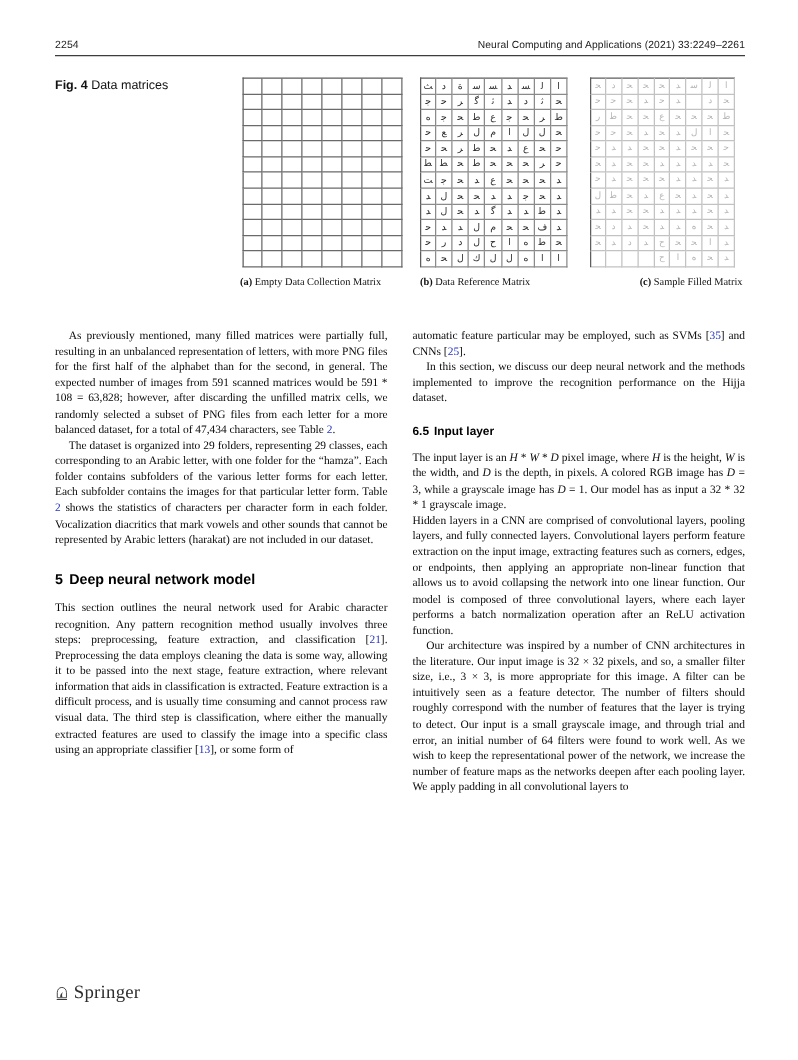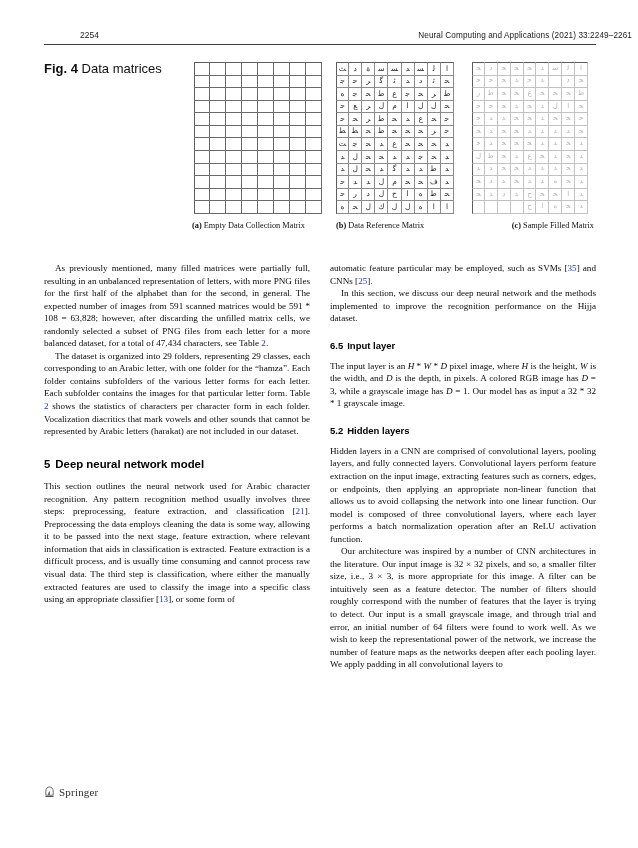--- a/index.html
+++ b/index.html
@@ -26,21 +26,20 @@
     left: 44px;
     top: 30px;
     width: 552px;
     display: flex;
     justify-content: space-between;
     align-items: baseline;
     font-family: "Liberation Sans", sans-serif;
     font-size: 8.2px;
     color: #1a1a1a;
     letter-spacing: .1px;
-    margin-left: 36px;
   }
   .runhead .folio { font-size: 8.4px; }
   .runhead .journal { font-size: 8.2px; }
   .runrule {
     position: absolute;
     left: 44px;
     top: 44px;
     width: 552px;
     height: 1.4px;
     background: #3d3d3d;
@@ -52,21 +51,21 @@
     left: 44px;
     top: 62px;
     width: 552px;
   }
   .figcap-head {
     position: absolute;
     left: 0;
     top: 2px;
     width: 140px;
     font-family: "Liberation Sans", sans-serif;
-    font-size: 13px;
+    font-size: 10px;
     line-height: 10px;
     color: #111;
   }
   .figcap-head b { font-weight: bold; }
   .figcap-head .ct { font-weight: normal; }
 
   .panels {
     position: absolute;
     left: 148px;
     top: 0px;
@@ -204,21 +203,21 @@
     align-items: center;
     gap: 4px;
   }
   .springer-mark {
     width: 11px;
     height: 12px;
     display: block;
   }
   .springer-word {
     font-family: "Liberation Serif", serif;
-    font-size: 11px;
+    font-size: 15px;
     color: #2e2e2e;
     letter-spacing: .2px;
   }
 </style>
 </head>
 <body>
 
 <div class="page">
 
   <div class="runhead">
@@ -591,21 +590,20 @@
 
   <div class="col col-right">
     <p><span>automatic feature particular may be employed, such as SVMs [</span><span class="ref">35</span><span>] and CNNs [</span><span class="ref">25</span><span>].</span></p>
 
     <p class="indent">In this section, we discuss our deep neural network and the methods implemented to improve the recognition performance on the Hijja dataset.</p>
 
     <h3 class="h3"><span class="num">6.5</span><span>Input layer</span></h3>
 
     <p><span>The input layer is an </span><span class="mi">H</span><span> * </span><span class="mi">W</span><span> * </span><span class="mi">D</span><span> pixel image, where </span><span class="mi">H</span><span> is the height, </span><span class="mi">W</span><span> is the width, and </span><span class="mi">D</span><span> is the depth, in pixels. A colored RGB image has </span><span class="mi">D</span><span> = 3, while a grayscale image has </span><span class="mi">D</span><span> = 1. Our model has as input a 32 * 32 * 1 grayscale image.</span></p>
 
-    <h3 class="h3"><span class="num">5.2</span><span>Hidden layers</span></h3>
 
     <p>Hidden layers in a CNN are comprised of convolutional layers, pooling layers, and fully connected layers. Convolutional layers perform feature extraction on the input image, extracting features such as corners, edges, or endpoints, then applying an appropriate non-linear function that allows us to avoid collapsing the network into one linear function. Our model is composed of three convolutional layers, where each layer performs a batch normalization operation after an ReLU activation function.</p>
 
     <p class="indent">Our architecture was inspired by a number of CNN architectures in the literature. Our input image is 32 × 32 pixels, and so, a smaller filter size, i.e., 3 × 3, is more appropriate for this image. A filter can be intuitively seen as a feature detector. The number of filters should roughly correspond with the number of features that the layer is trying to detect. Our input is a small grayscale image, and through trial and error, an initial number of 64 filters were found to work well. As we wish to keep the representational power of the network, we increase the number of feature maps as the networks deepen after each pooling layer. We apply padding in all convolutional layers to</p>
   </div>
 
   <div class="footer">
     <svg class="springer-mark" viewBox="0 0 24 26">
       <path d="M3 24 H21 V22 H3 Z" fill="#3a3a3a"></path>
       <path d="M12 2 C7 2 4 6 4 11 V20 H20 V11 C20 6 17 2 12 2 Z" fill="none" stroke="#3a3a3a" stroke-width="1.6"></path>

